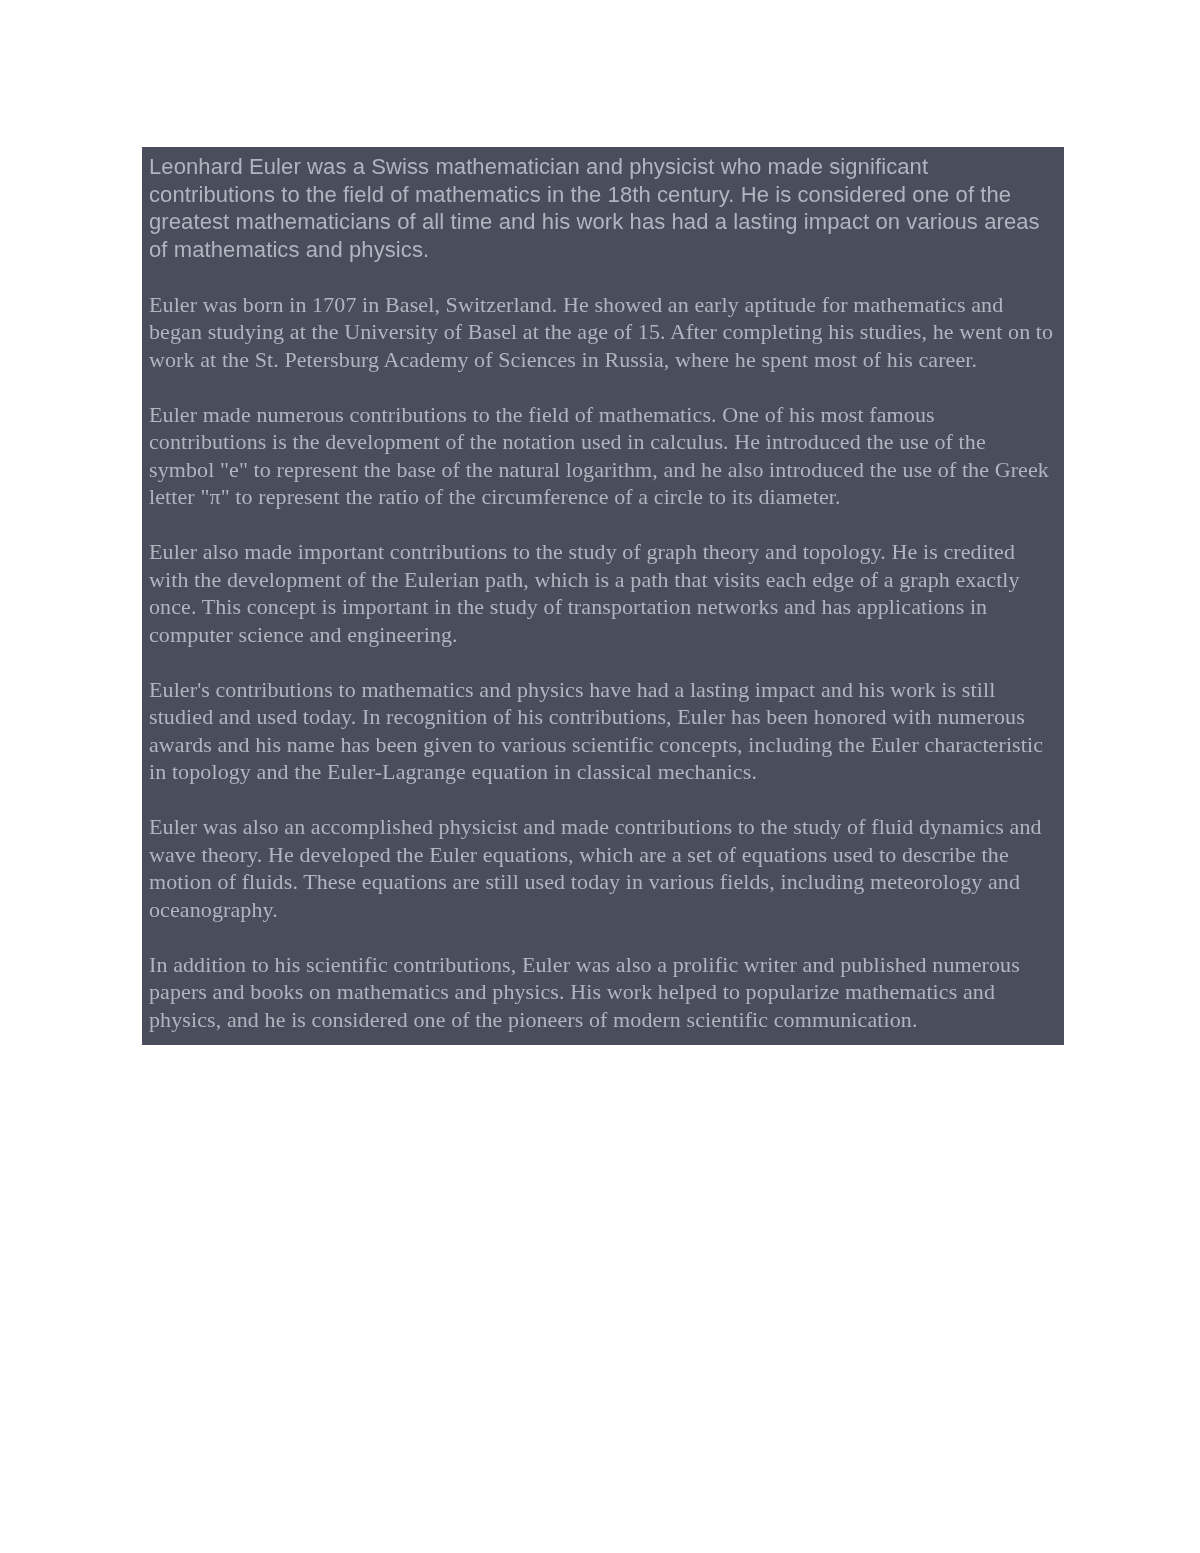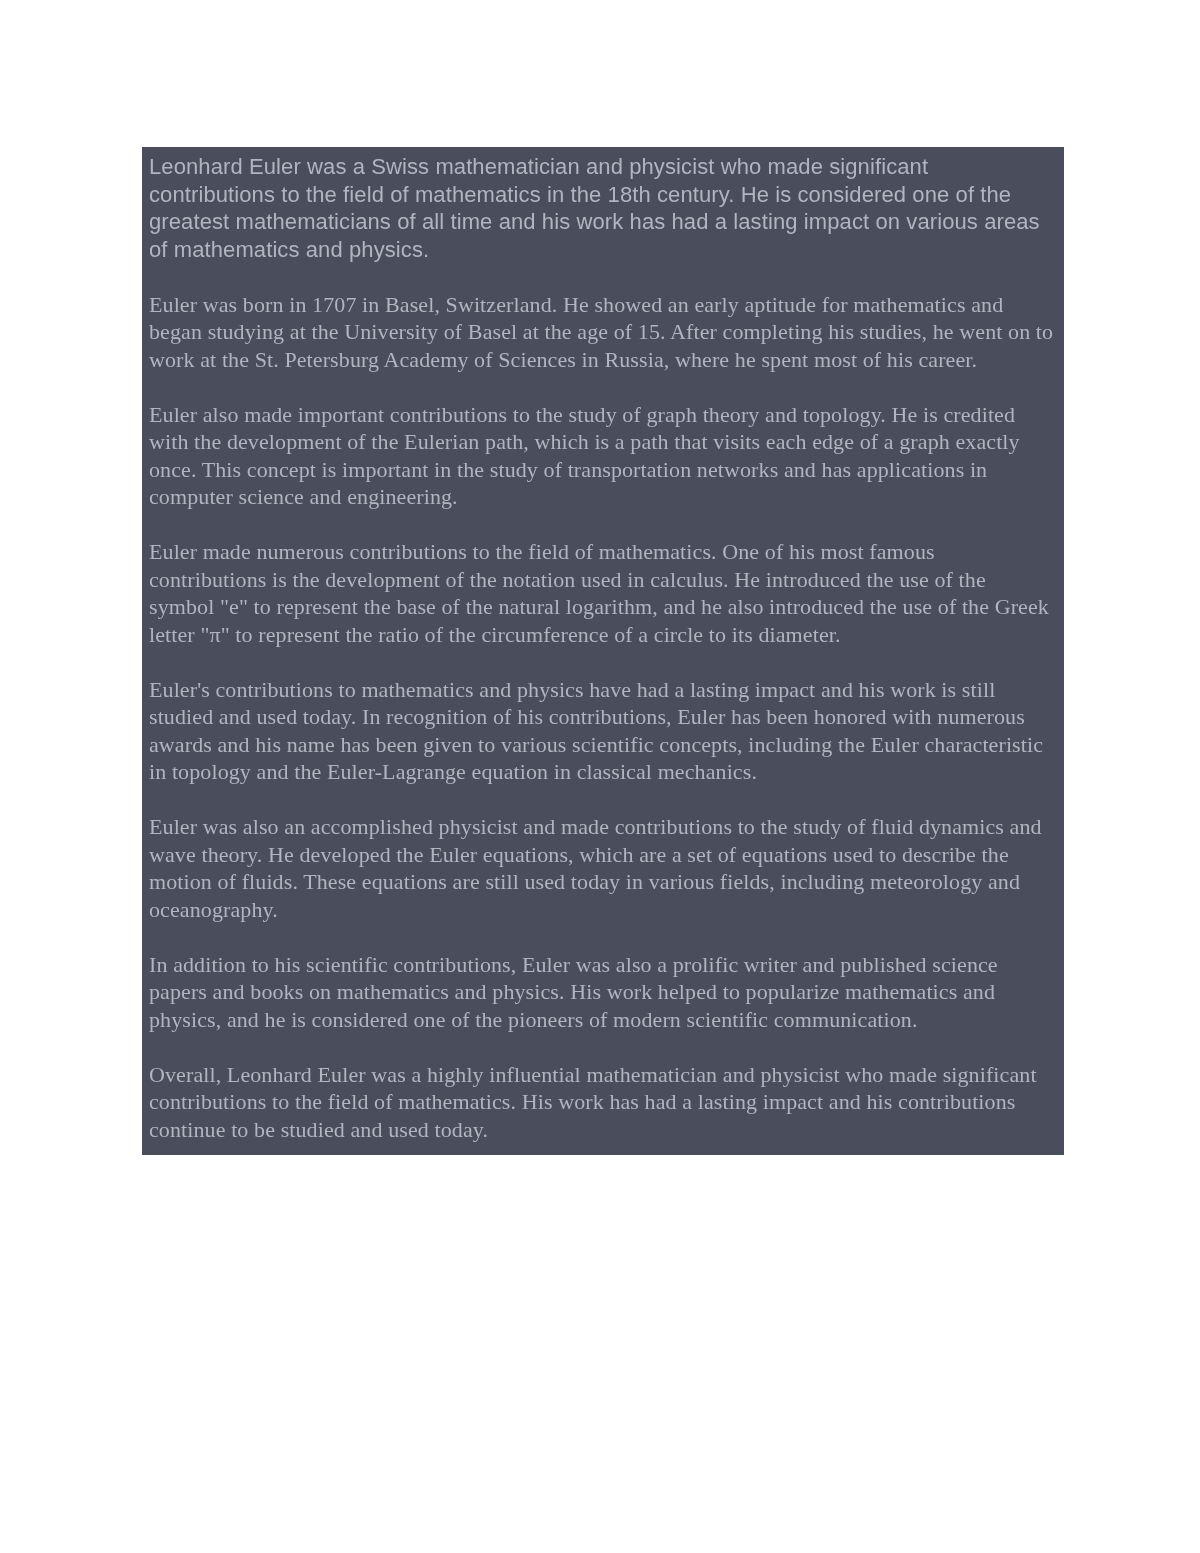--- a/index.html
+++ b/index.html
@@ -34,19 +34,18 @@
     margin-top: 27.5px;
     font-family: Liberation Serif, serif;
   }
 </style>
 </head>
 <body>
 
 <div class="text-block">
   <p>Leonhard Euler was a Swiss mathematician and physicist who made significant contributions to the field of mathematics in the 18th century. He is considered one of the greatest mathematicians of all time and his work has had a lasting impact on various areas of mathematics and physics.</p>
   <p>Euler was born in 1707 in Basel, Switzerland. He showed an early aptitude for mathematics and began studying at the University of Basel at the age of 15. After completing his studies, he went on to work at the St. Petersburg Academy of Sciences in Russia, where he spent most of his career.</p>
+  <p>Euler made numerous contributions to the field of mathematics. One of his most famous contributions is the development of the notation used in calculus. He introduced the use of the symbol "e" to represent the base of the natural logarithm, and he also introduced the use of the Greek letter "π" to represent the ratio of the circumference of a circle to its diameter.</p>
   <p>Euler also made important contributions to the study of graph theory and topology. He is credited with the development of the Eulerian path, which is a path that visits each edge of a graph exactly once. This concept is important in the study of transportation networks and has applications in computer science and engineering.</p>
-  <p>Euler made numerous contributions to the field of mathematics. One of his most famous contributions is the development of the notation used in calculus. He introduced the use of the symbol "e" to represent the base of the natural logarithm, and he also introduced the use of the Greek letter "π" to represent the ratio of the circumference of a circle to its diameter.</p>
   <p>Euler's contributions to mathematics and physics have had a lasting impact and his work is still studied and used today. In recognition of his contributions, Euler has been honored with numerous awards and his name has been given to various scientific concepts, including the Euler characteristic in topology and the Euler-Lagrange equation in classical mechanics.</p>
   <p>Euler was also an accomplished physicist and made contributions to the study of fluid dynamics and wave theory. He developed the Euler equations, which are a set of equations used to describe the motion of fluids. These equations are still used today in various fields, including meteorology and oceanography.</p>
-  <p>In addition to his scientific contributions, Euler was also a prolific writer and published science papers and books on mathematics and physics. His work helped to popularize mathematics and physics, and he is considered one of the pioneers of modern scientific communication.</p>
-  <p>Overall, Leonhard Euler was a highly influential mathematician and physicist who made significant contributions to the field of mathematics. His work has had a lasting impact and his contributions continue to be studied and used today.</p>
+  <p>In addition to his scientific contributions, Euler was also a prolific writer and published numerous papers and books on mathematics and physics. His work helped to popularize mathematics and physics, and he is considered one of the pioneers of modern scientific communication.</p>
 </div>
 
 </body></html>

